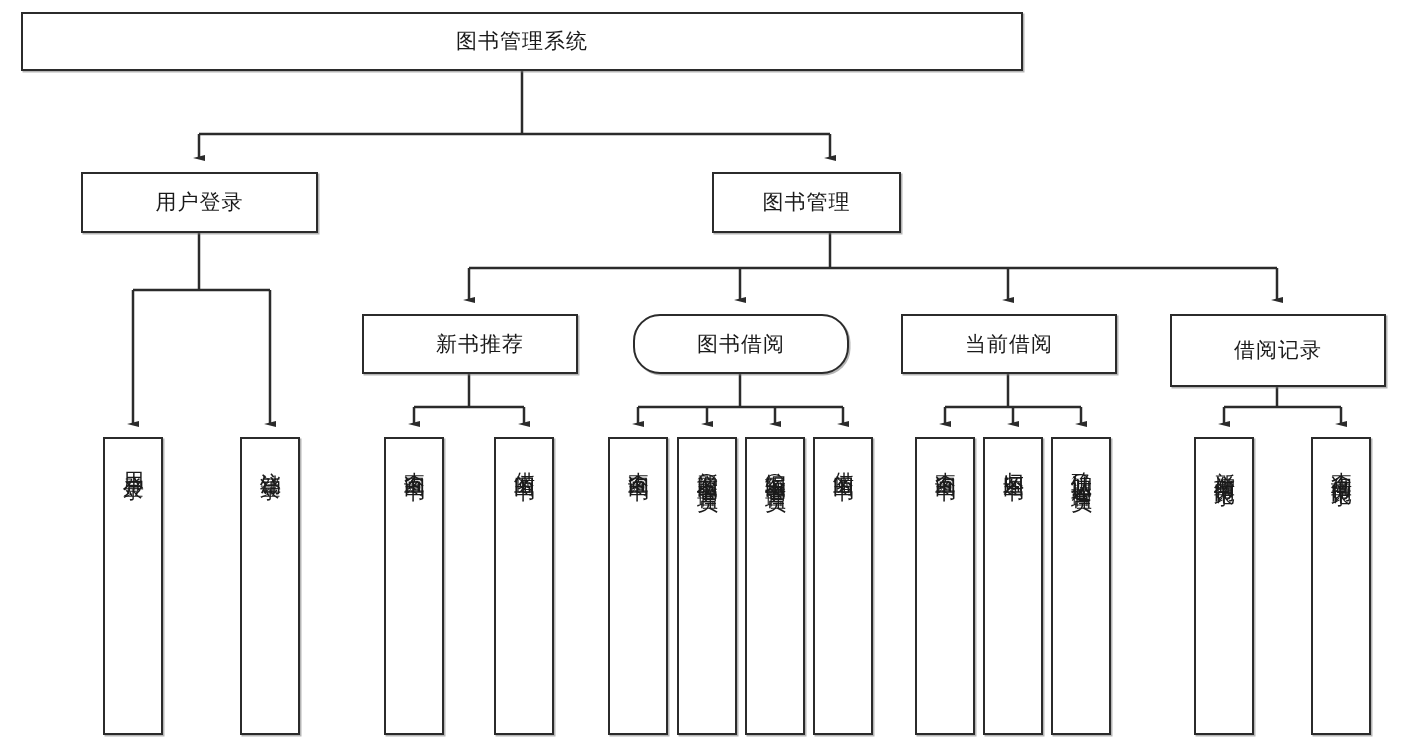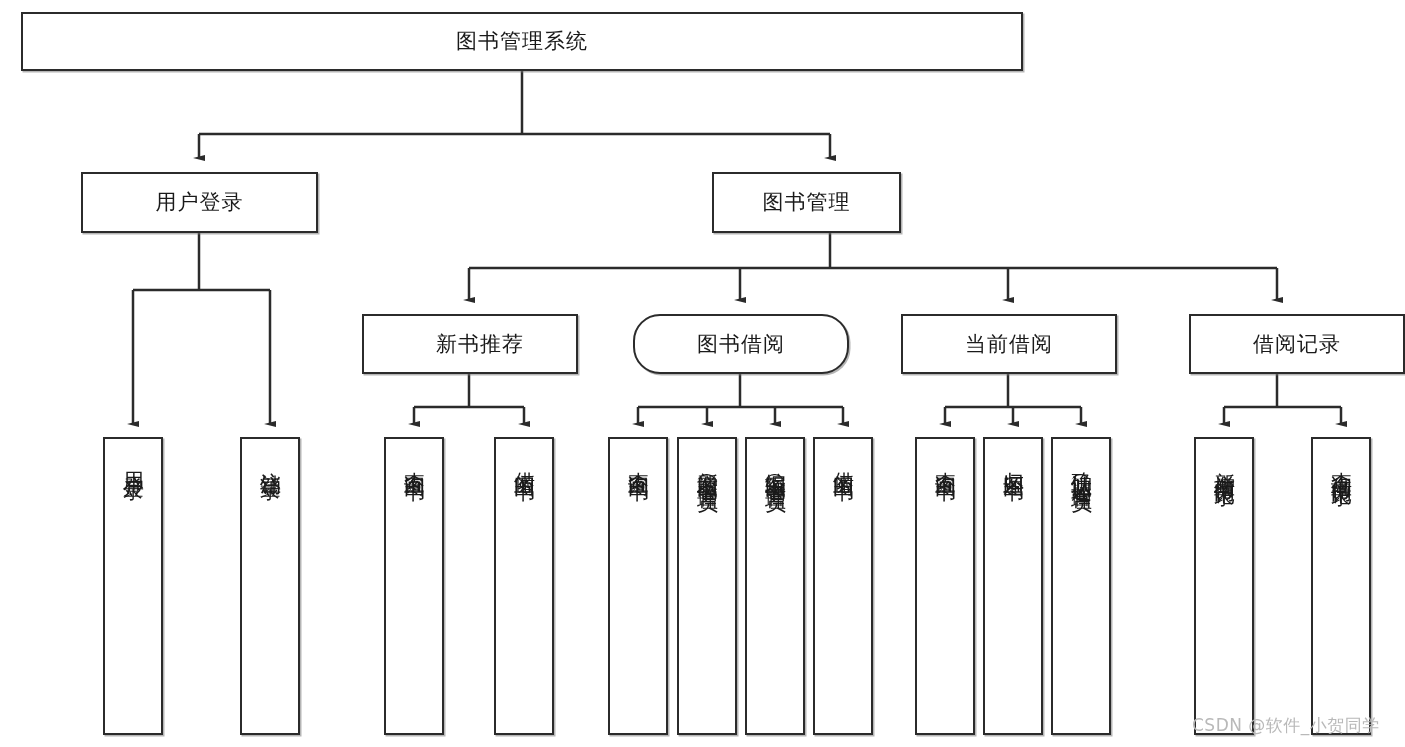--- a/index.html
+++ b/index.html
@@ -142,21 +142,21 @@
 
   <div class="node horizontal" style="left:362px; top:314px; width:216px; height:60px;padding-left:20px;">
     <span class="label">新书推荐</span>
   </div>
   <div class="node horizontal" style="left:633px; top:314px; width:216px; height:60px;border-radius:27px;">
     <span class="label">图书借阅</span>
   </div>
   <div class="node horizontal" style="left:901px; top:314px; width:216px; height:60px;">
     <span class="label">当前借阅</span>
   </div>
-  <div class="node horizontal" style="left:1170px; top:314px; width:216px; height:60px;margin-left:19px;">
+  <div class="node horizontal" style="left:1170px; top:314px; width:216px; height:73px;">
     <span class="label">借阅记录</span>
   </div>
 
   <div class="node vertical" style="left:103px; top:437px; width:60px; height:298px;">
     <span class="label">用户登录</span>
   </div>
   <div class="node vertical" style="left:240px; top:437px; width:60px; height:298px;">
     <span class="label">注销登录</span>
   </div>
 
@@ -190,15 +190,14 @@
     <span class="label">确认归还（管理员）</span>
   </div>
 
   <div class="node vertical" style="left:1194px; top:437px; width:60px; height:298px;">
     <span class="label">新增借阅记录</span>
   </div>
   <div class="node vertical" style="left:1311px; top:437px; width:60px; height:298px;">
     <span class="label">查询借阅记录</span>
   </div>
 
-  <div class="watermark" style="left:1192px; top:714px;">CSDN @软件_小贺同学</div>
 
 </div>
 
 </body></html>

